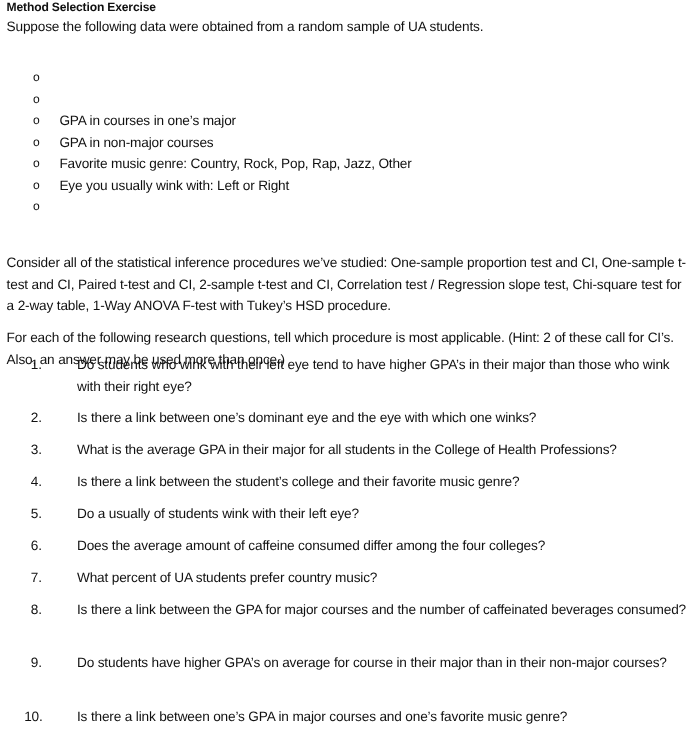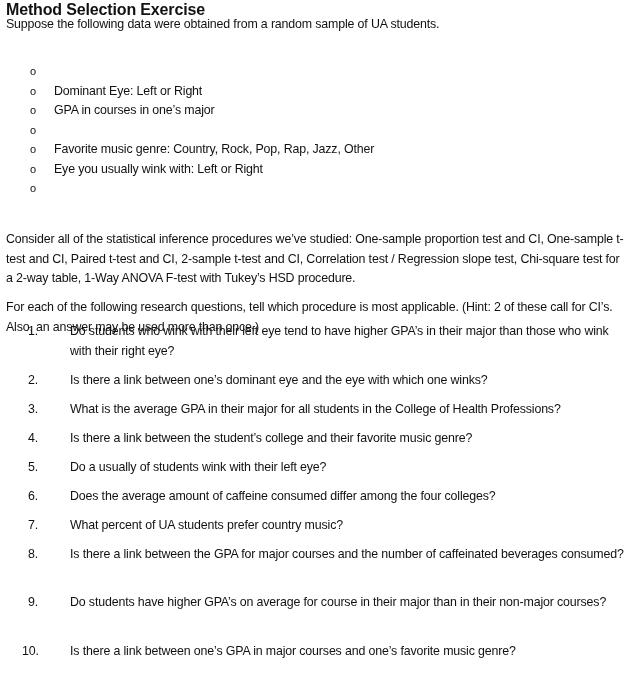--- a/index.html
+++ b/index.html
@@ -5,21 +5,21 @@
     html, body { margin: 0; padding: 0; background: #ffffff; }
     body {
       width: 630px; height: 674px; overflow: hidden;
       font-family: "Liberation Sans", "DejaVu Sans", sans-serif;
       color: #111111;
       font-size: 12.4px;
       letter-spacing: -0.15px;
       position: relative;
     }
     .page { position: absolute; left: 6px; top: 0; width: 620px; }
-    .title { position: absolute; top: 1px; left: 0; font-weight: bold; font-size: 16px; }
+    .title { position: absolute; top: 1px; left: 0; font-weight: bold; font-size: 11px; }
     .intro { position: absolute; top: 17px; left: 0; }
     .bullets { position: absolute; top: 62px; left: 0; margin: 0; padding: 0; list-style: none; }
     .bullets li { position: relative; height: 19.5px; line-height: 19.5px; padding-left: 48px; }
     .bullets .bul { position: absolute; left: 24px; top: 0; font-size: 11px; }
     .para { position: absolute; left: 0; line-height: 19.5px; width: 620px; margin-top: 24px; }
     .p1 { top: 206px; }
     .p2 { top: 274px; }
     .qs { position: absolute; left: 0; top: 322px; margin: 0; padding: 0; list-style: none; width: 620px; }
     .qs li { position: absolute; left: 0; width: 600px; line-height: 19.5px; }
     .qs .num { position: absolute; left: 22px; top: 0; }
@@ -27,23 +27,23 @@
   </style>
 </head>
 <body>
 
 <div class="page">
   <div class="title">Method Selection Exercise</div>
   <div class="intro">Suppose the following data were obtained from a random sample of UA students.</div>
 
   <ul class="bullets">
     <li><span class="bul">o</span></li>
-    <li><span class="bul">o</span><span>Dominant Eye: Left or Right</span></li>
+    <li><span class="bul">o</span></li>
     <li><span class="bul">o</span><span>GPA in courses in one’s major</span></li>
-    <li><span class="bul">o</span></li>
+    <li><span class="bul">o</span><span>GPA in non-major courses</span></li>
     <li><span class="bul">o</span><span>Favorite music genre: Country, Rock, Pop, Rap, Jazz, Other</span></li>
     <li><span class="bul">o</span><span>Eye you usually wink with: Left or Right</span></li>
     <li><span class="bul">o</span></li>
   </ul>
 
   <div class="para p1">Consider all of the statistical inference procedures we’ve studied: One-sample proportion test and CI, One-sample t-test and CI, Paired t-test and CI, 2-sample t-test and CI, Correlation test / Regression slope test, Chi-square test for a 2-way table, 1-Way ANOVA F-test with Tukey’s HSD procedure.</div>
   <div class="para p2">For each of the following research questions, tell which procedure is most applicable.  (Hint: 2 of these call for CI’s.  Also, an answer may be used more than once.)</div>
 
   <ol class="qs">
     <li style="top:0px">

